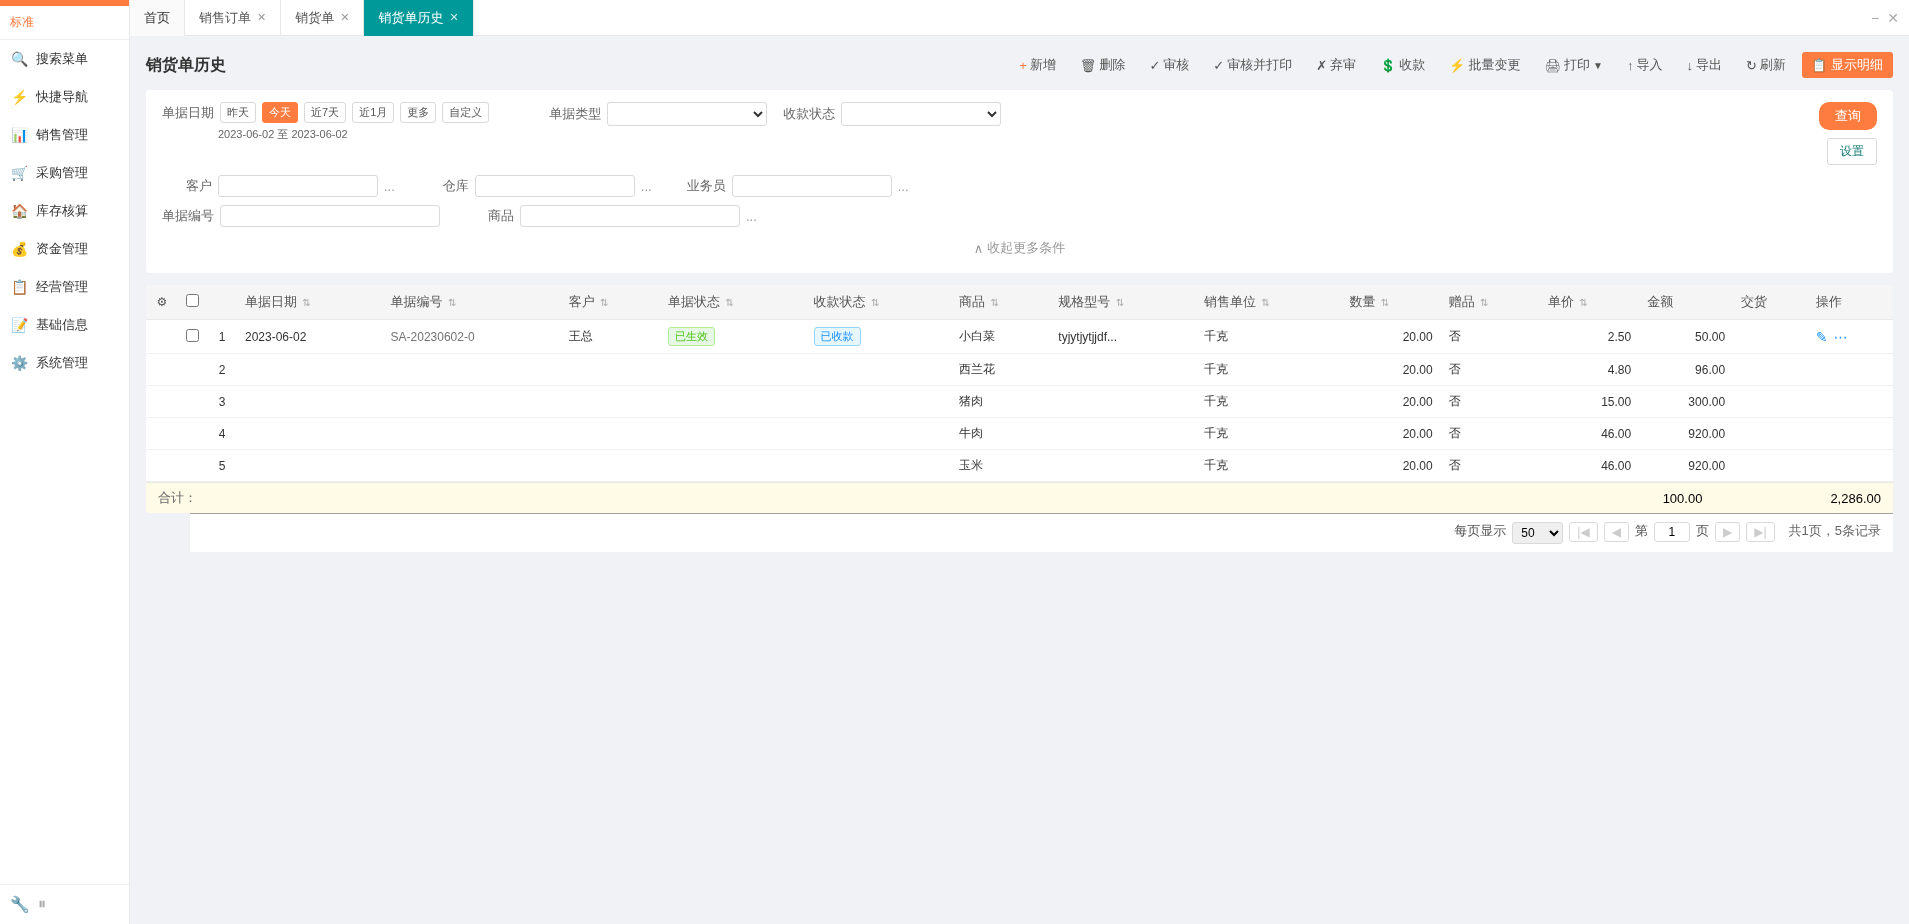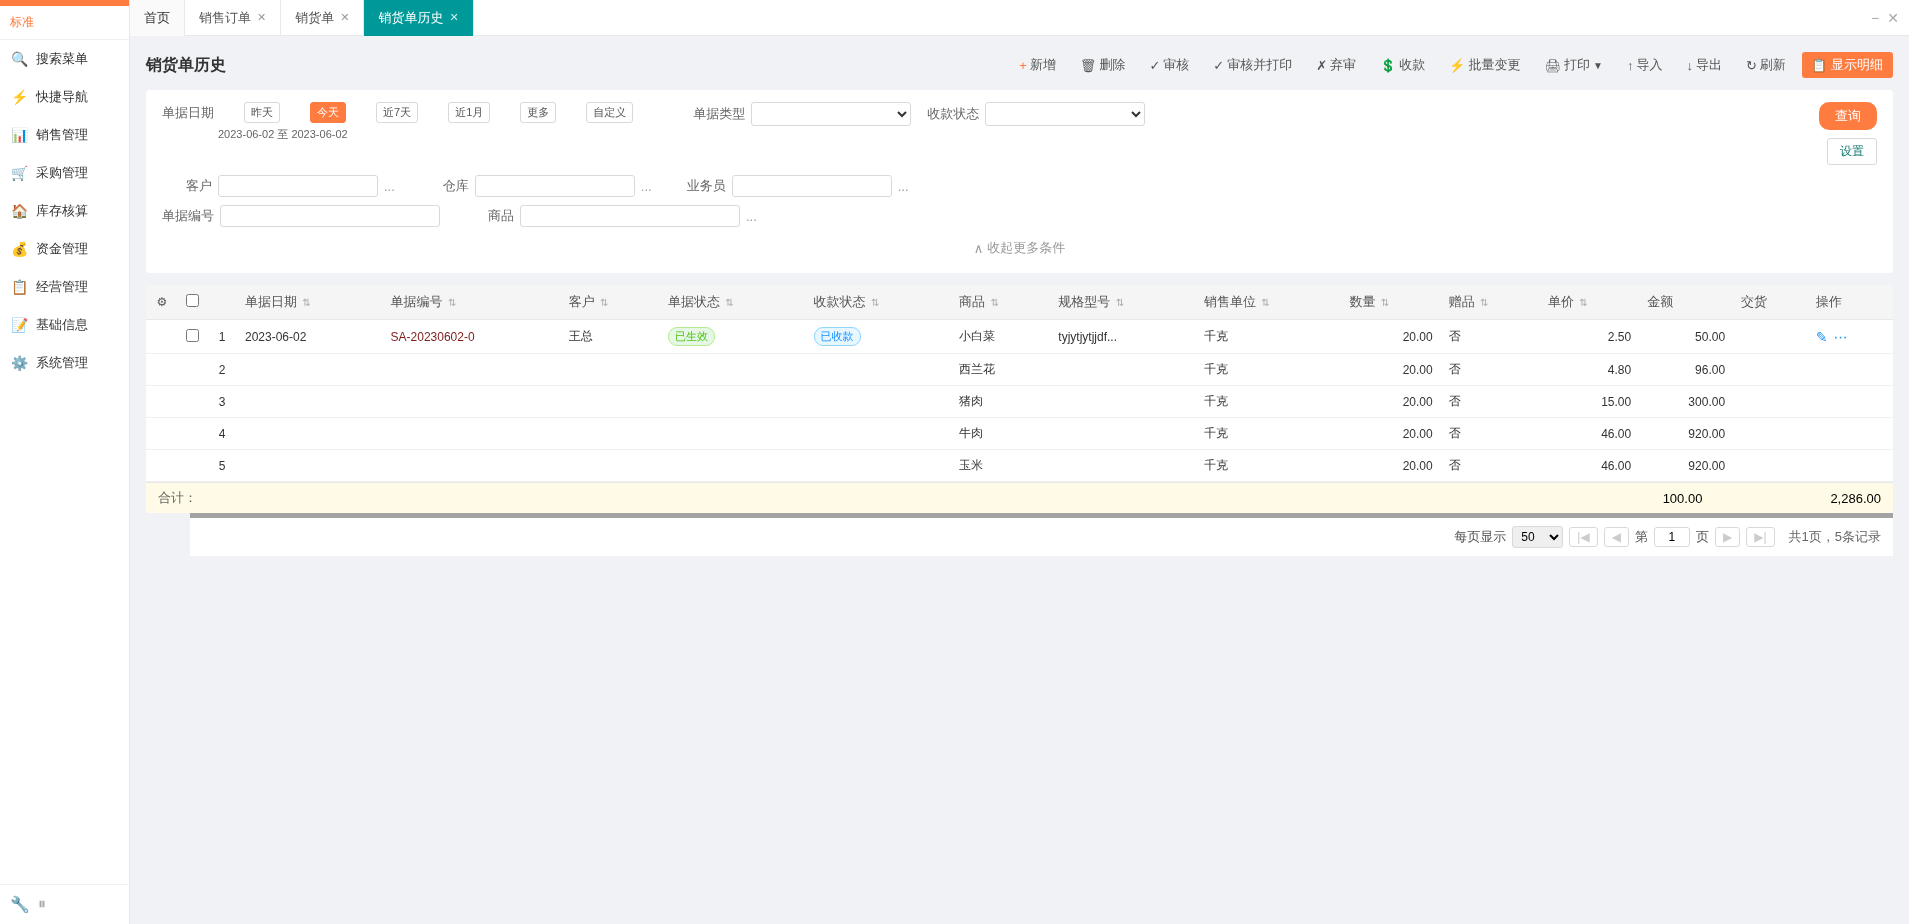--- a/index.html
+++ b/index.html
@@ -35,51 +35,51 @@
     .toolbar-btn.primary { background: #ff7c40; color: #fff; border-radius: 3px; padding: 4px 10px; }
 
     
     .filter-area { background: #fff; padding: 12px 16px; border-radius: 4px; margin-bottom: 12px; }
     .filter-row { display: flex; align-items: center; gap: 24px; margin-bottom: 8px; flex-wrap: wrap; }
     .filter-item { display: flex; align-items: center; gap: 6px; }
     .filter-label { color: #666; white-space: nowrap; min-width: 50px; text-align: right; }
     .filter-input { border: 1px solid #d9d9d9; border-radius: 3px; padding: 3px 8px; min-width: 120px; color: #333; background: #fff; outline: none; font-size: 12px; }
     .filter-select { border: 1px solid #d9d9d9; border-radius: 3px; padding: 3px 8px; min-width: 160px; color: #333; background: #fff; outline: none; font-size: 12px; cursor: pointer; }
     .filter-dots { color: #999; cursor: pointer; }
-    .date-btn { padding: 2px 6px; border: 1px solid #d9d9d9; border-radius: 3px; cursor: pointer; color: #555; background: #fff; font-size: 11px; margin-left: 24px; }
+    .date-btn { padding: 2px 6px; border: 1px solid #d9d9d9; border-radius: 3px; cursor: pointer; color: #555; background: #fff; font-size: 11px; }
     .date-btn.active { background: #ff7c40; color: #fff; border-color: #ff7c40; }
     .collapse-btn { display: flex; align-items: center; justify-content: center; color: #999; font-size: 12px; cursor: pointer; padding: 4px; }
 
     
     .table-container { background: #fff; border-radius: 4px; overflow: auto; }
     .data-table { width: 100%; border-collapse: collapse; }
     .data-table th { background: #f5f5f5; padding: 8px 8px; color: #555; font-weight: normal; border-bottom: 1px solid #e8e8e8; white-space: nowrap; font-size: 12px; text-align: left; }
     .data-table th.center { text-align: center; }
     .data-table td { padding: 7px 8px; color: #333; border-bottom: 1px solid #f0f0f0; font-size: 12px; text-align: left; }
     .data-table td.center { text-align: center; }
     .data-table td.number { text-align: right; }
     .sort-icon { font-size: 10px; color: #aaa; margin-left: 2px; }
 
     
-    .badge { display: inline-block; padding: 1px 6px; border-radius: 9px; font-size: 11px; }
+    .badge { display: inline-block; padding: 1px 6px; border-radius: 3px; font-size: 11px; }
     .badge-active { background: #e6f7e6; color: #52c41a; border: 1px solid #b7eb8f; }
     .badge-collected { background: #e6f7ff; color: #1890ff; border: 1px solid #91d5ff; }
 
     
     .query-btn { background: #ff7c40; color: #fff; border: none; border-radius: 10px; padding: 5px 16px; cursor: pointer; font-size: 13px; }
     .set-btn { background: #fff; color: #0f766e; border: 1px solid #d9d9d9; border-radius: 3px; padding: 4px 12px; cursor: pointer; font-size: 12px; margin-top: 4px; }
     .query-area { display: flex; flex-direction: column; align-items: flex-end; gap: 4px; }
 
     
     .table-footer { background: #fffbe6; display: flex; align-items: center; padding: 6px 12px; border-top: 1px solid #e8e8e8; font-size: 12px; gap: 8px; }
     .footer-label { color: #666; }
     .footer-total { margin-left: auto; display: flex; gap: 16px; }
 
     
-    .pagination { display: flex; align-items: center; justify-content: flex-end; padding: 8px 12px; background: #fff; border-top: 5px solid #a3a3a3; gap: 6px; font-size: 12px; color: #555; margin-left: 44px; }
+    .pagination { display: flex; align-items: flex-start; justify-content: flex-end; padding: 8px 12px; background: #fff; border-top: 1px solid #a3a3a3; gap: 6px; font-size: 12px; color: #555; margin-left: 44px; }
     .page-btn { padding: 2px 7px; border: 1px solid #d9d9d9; border-radius: 3px; cursor: pointer; background: #fff; color: #555; font-size: 12px; }
     .page-btn.disabled { color: #ccc; cursor: not-allowed; }
     .page-input { width: 36px; border: 1px solid #d9d9d9; border-radius: 3px; text-align: center; padding: 2px 4px; font-size: 12px; }
     .page-select { border: 1px solid #d9d9d9; border-radius: 3px; padding: 2px 4px; font-size: 12px; }
 
     
     .table-scroll { overflow-x: auto; }
     ::-webkit-scrollbar { width: 6px; height: 6px; }
     ::-webkit-scrollbar-track { background: #f0f0f0; }
     ::-webkit-scrollbar-thumb { background: #ccc; border-radius: 3px; }
@@ -368,21 +368,21 @@
               </th>
             </tr>
           </thead>
           <tbody id="table-body">
 
           <tr>
     <td class="center"></td>
     <td class="center"><input type="checkbox" style=""></td>
     <td class="center">1</td>
     <td>2023-06-02</td>
-    <td style="color:#7f1d1d;cursor:pointer;">SA-20230602-0</td>
+    <td style="color:#737373;cursor:pointer;">SA-20230602-0</td>
     <td>王总</td>
     <td><span class="badge badge-active">已生效</span></td>
     <td><span class="badge badge-collected">已收款</span></td>
     <td>小白菜</td>
     <td>tyjytjytjjdf...</td>
     <td>千克</td>
     <td class="number">20.00</td>
     <td>否</td>
     <td class="number">2.50</td>
     <td class="number">50.00</td>

